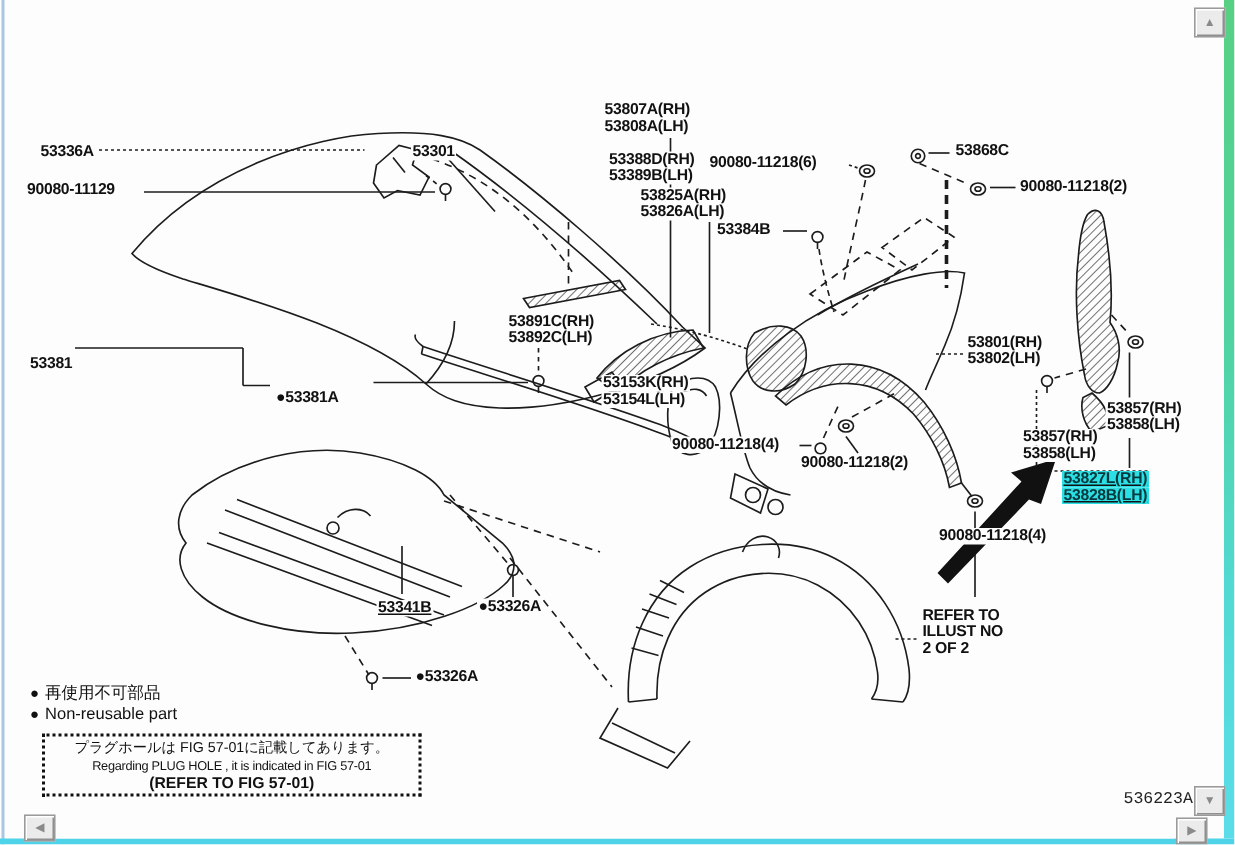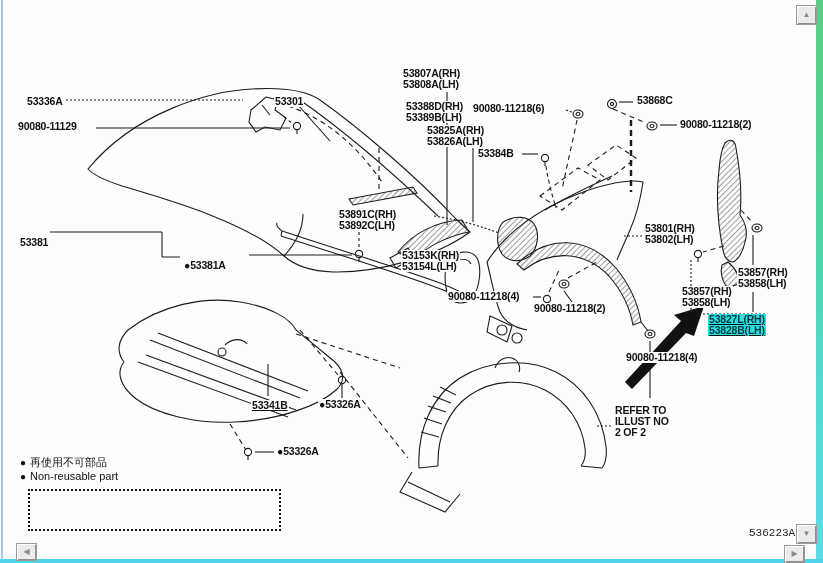--- a/index.html
+++ b/index.html
@@ -288,20 +288,23 @@
     </div>
 
   <div class="legend-line" style="left:20px;top:456px;">
     <span class="bullet">●</span><span>再使用不可部品</span>
   </div>
   <div class="legend-line" style="left:20px;top:470px;">
     <span class="bullet">●</span><span>Non-reusable part</span>
   </div>
 
   <div id="note-box">
+    <div class="jp">プラグホールは FIG 57-01に記載してあります。</div>
+    <div class="en">Regarding PLUG HOLE , it is indicated in FIG 57-01</div>
+    <div class="ref">(REFER TO FIG 57-01)</div>
   </div>
 
   <div id="diagram-code">536223A</div>
 
   <div class="sb-track-v"></div>
   <div class="sb-track-h"></div>
   <div class="sb-btn" id="sb-up">
     <span>▲</span>
   </div>
   <div class="sb-btn" id="sb-down">

